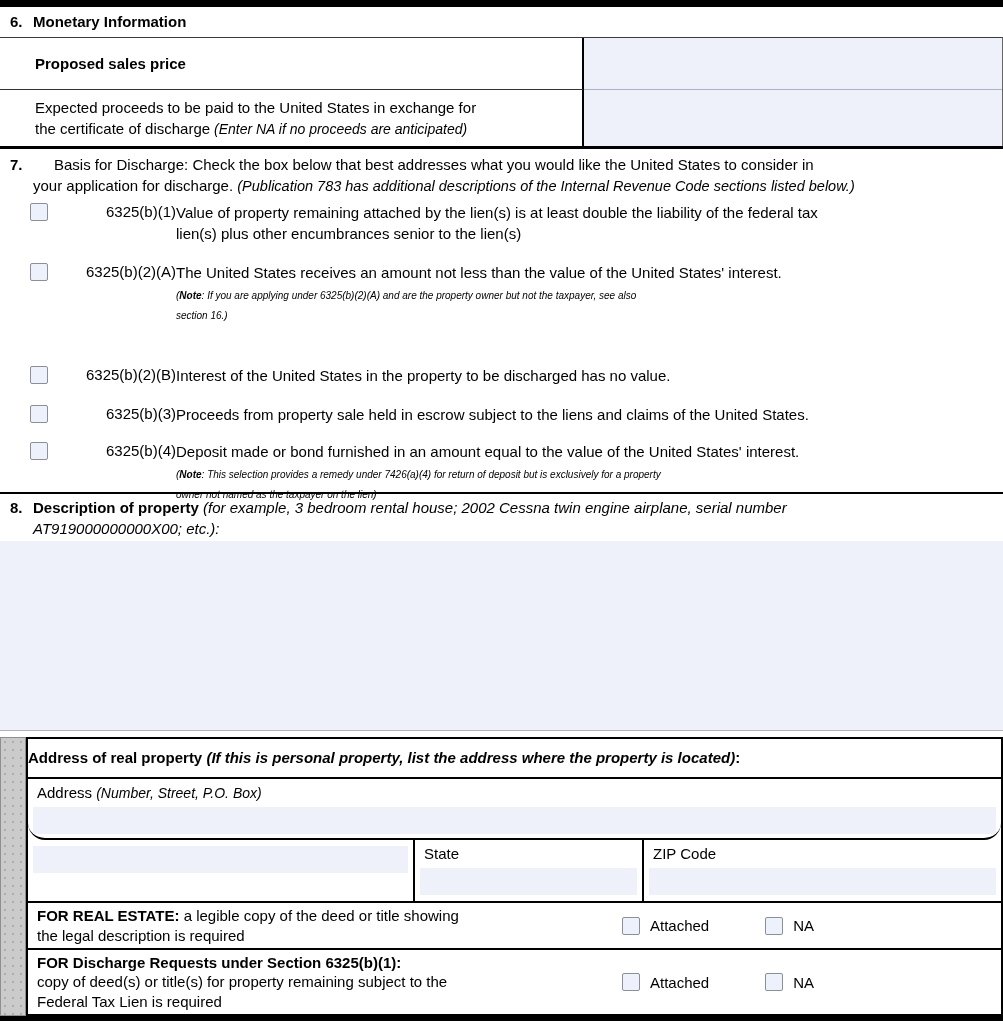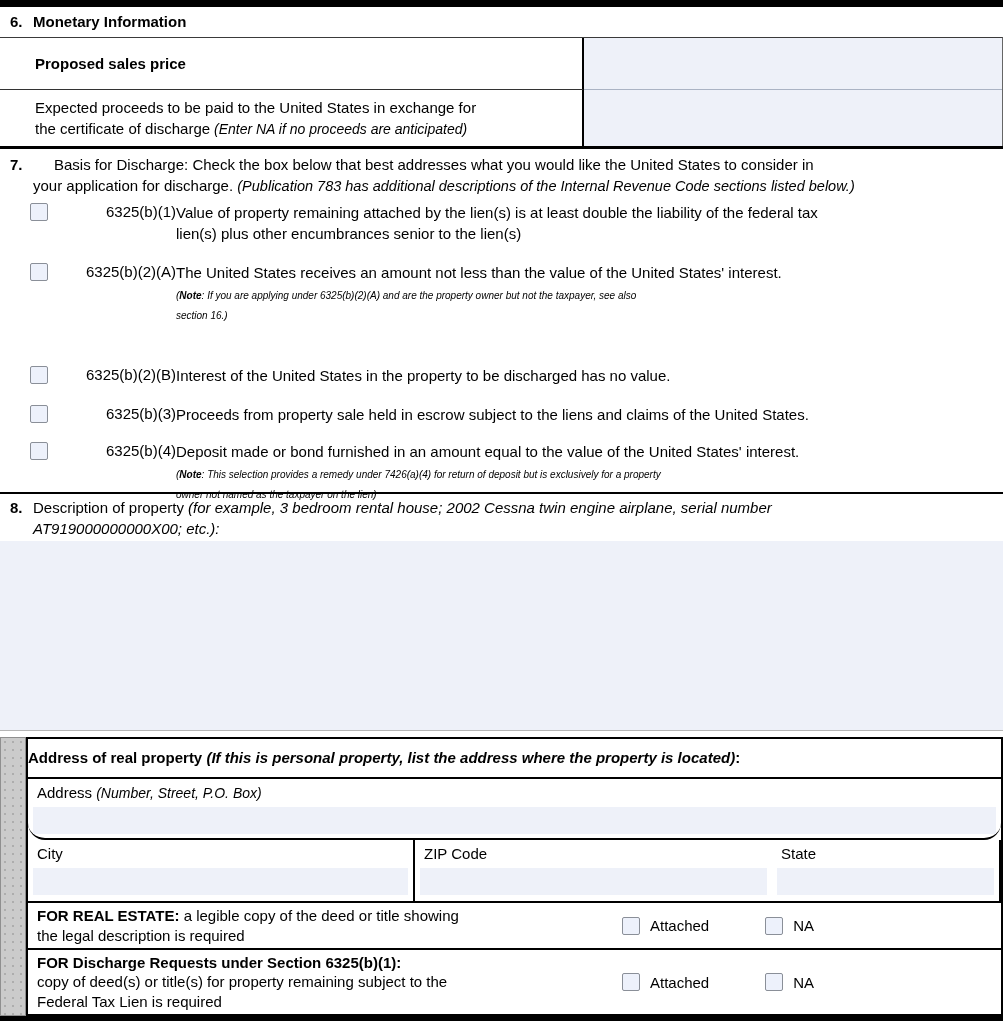--- a/index.html
+++ b/index.html
@@ -47,21 +47,21 @@
   .opt .cb { margin-top:1px; }
   .opt .code { width:128px; flex:none; padding-left:9px; line-height:20px;text-align:right; }
   .opt .desc { flex:1; line-height:21px; white-space:pre-line; }
   .opt .note { margin-top:3px; font-style:italic; font-size:10px; line-height:20px; white-space:pre-line; }
   .opt .note b { font-weight:bold; }
 
   
   .s8-header { position:absolute; top:497px; left:10px; width:988px; display:flex; line-height:21px; }
   .s8-header .num { width:23px; font-weight:bold; flex:none; }
   .s8-header .txt { white-space:pre-line; }
-  .s8-header .ttl { font-weight:normal;margin-top:12px; }
+  .s8-header .ttl { font-weight:bold;margin-top:12px; }
   .s8-header .ex { font-style:italic; }
   .s8-textarea { position:absolute; top:541px; left:0; width:1003px; height:190px;
                  background:#eef1f9; border:0; border-bottom:1px solid #b5b5b5; resize:none;
                  font-family:inherit; font-size:15px; padding:6px 10px; }
 
   
   .gray-bar { position:absolute; top:737px; left:0; width:26px; height:279px;
               background-color:#cbcbcb;
               background-image:radial-gradient(circle,#adadad 1px,transparent 1.2px);
               background-size:8px 8px;
@@ -178,29 +178,28 @@
 
     <div class="addr-header"><span>Address of real property </span><span class="it">(If this is personal property, list the address where the property is located)</span><span>:</span></div>
 
     <div class="addr-row">
       <div class="addr-label"><span>Address </span><span class="hint-italic">(Number, Street, P.O. Box)</span></div>
       <input class="field-input" type="text" value="" style="">
     </div>
 
     <div class="csz-row">
       <div class="csz-col csz-city">
-        <div class="addr-label">City</div>
+        <input class="field-input" type="text" value="" style="">
+      </div>
+      <div class="csz-col csz-state">
+        <div class="addr-label">State</div>
         <input class="field-input" type="text" value="" style="">
       </div>
       <div class="csz-col csz-zip">
         <div class="addr-label">ZIP Code</div>
-        <input class="field-input" type="text" value="" style="">
-      </div>
-      <div class="csz-col csz-state">
-        <div class="addr-label">State</div>
         <input class="field-input" type="text" value="" style="">
       </div>
     </div>
 
     <div class="req-row req-real-estate">
       <div class="req-text"><span class="ttl">FOR REAL ESTATE:  </span><span>a legible copy of the deed or title showing
 the legal description is required</span></div>
       <div class="req-checks">
         <span class="cb"></span>
         <span class="cb-label">Attached</span>

